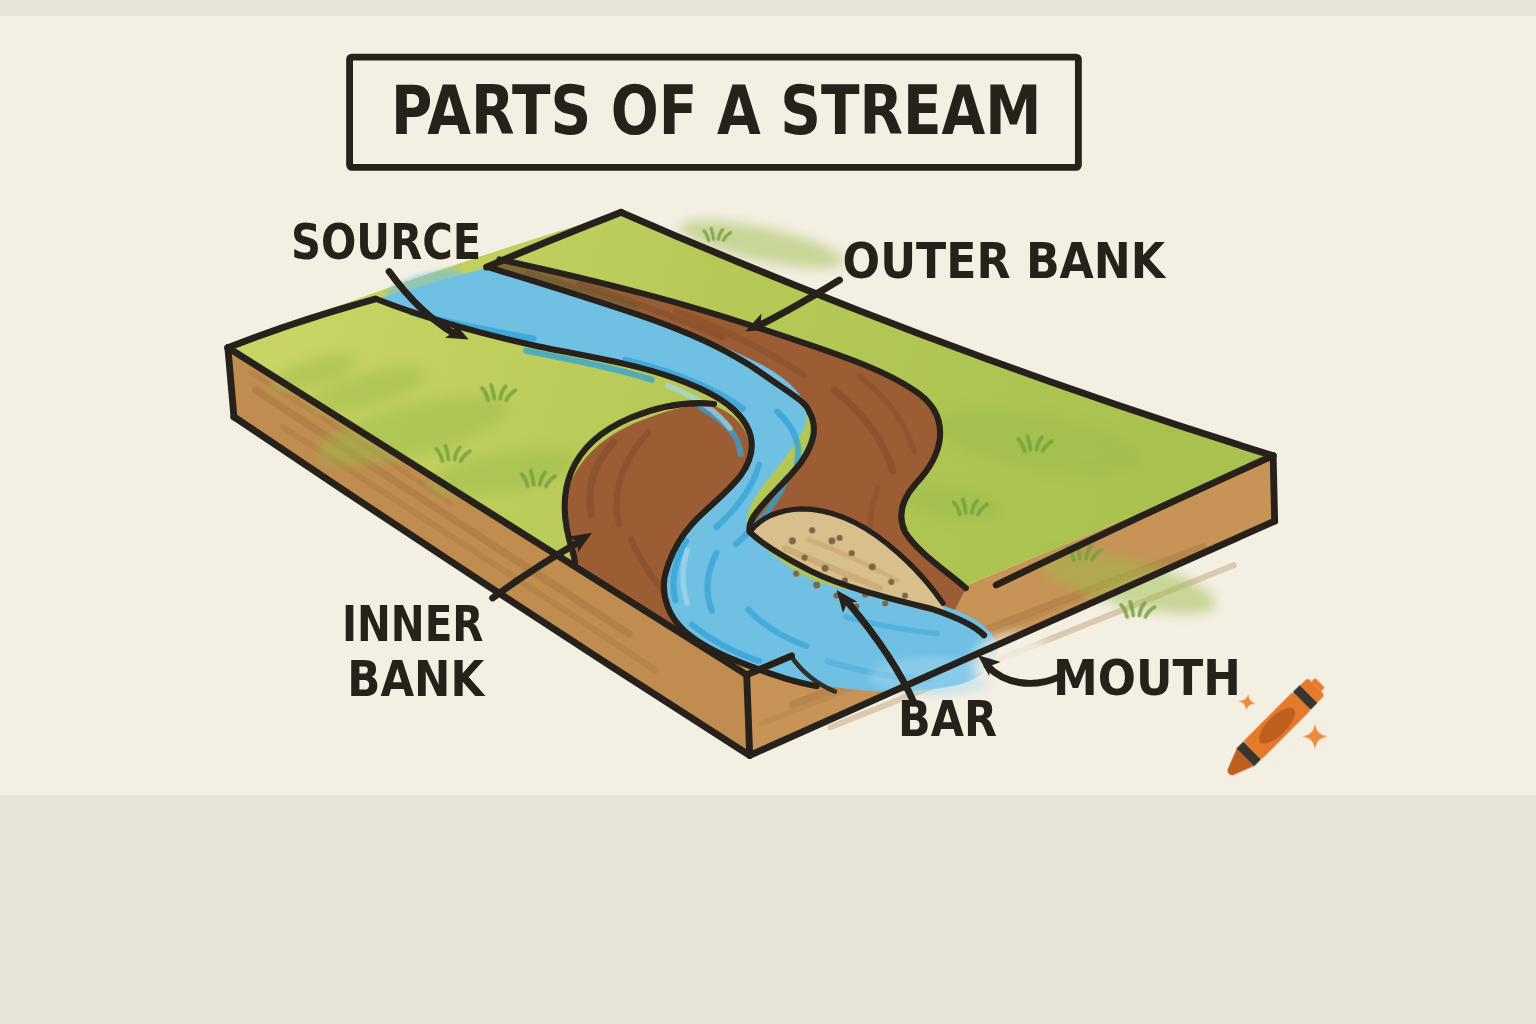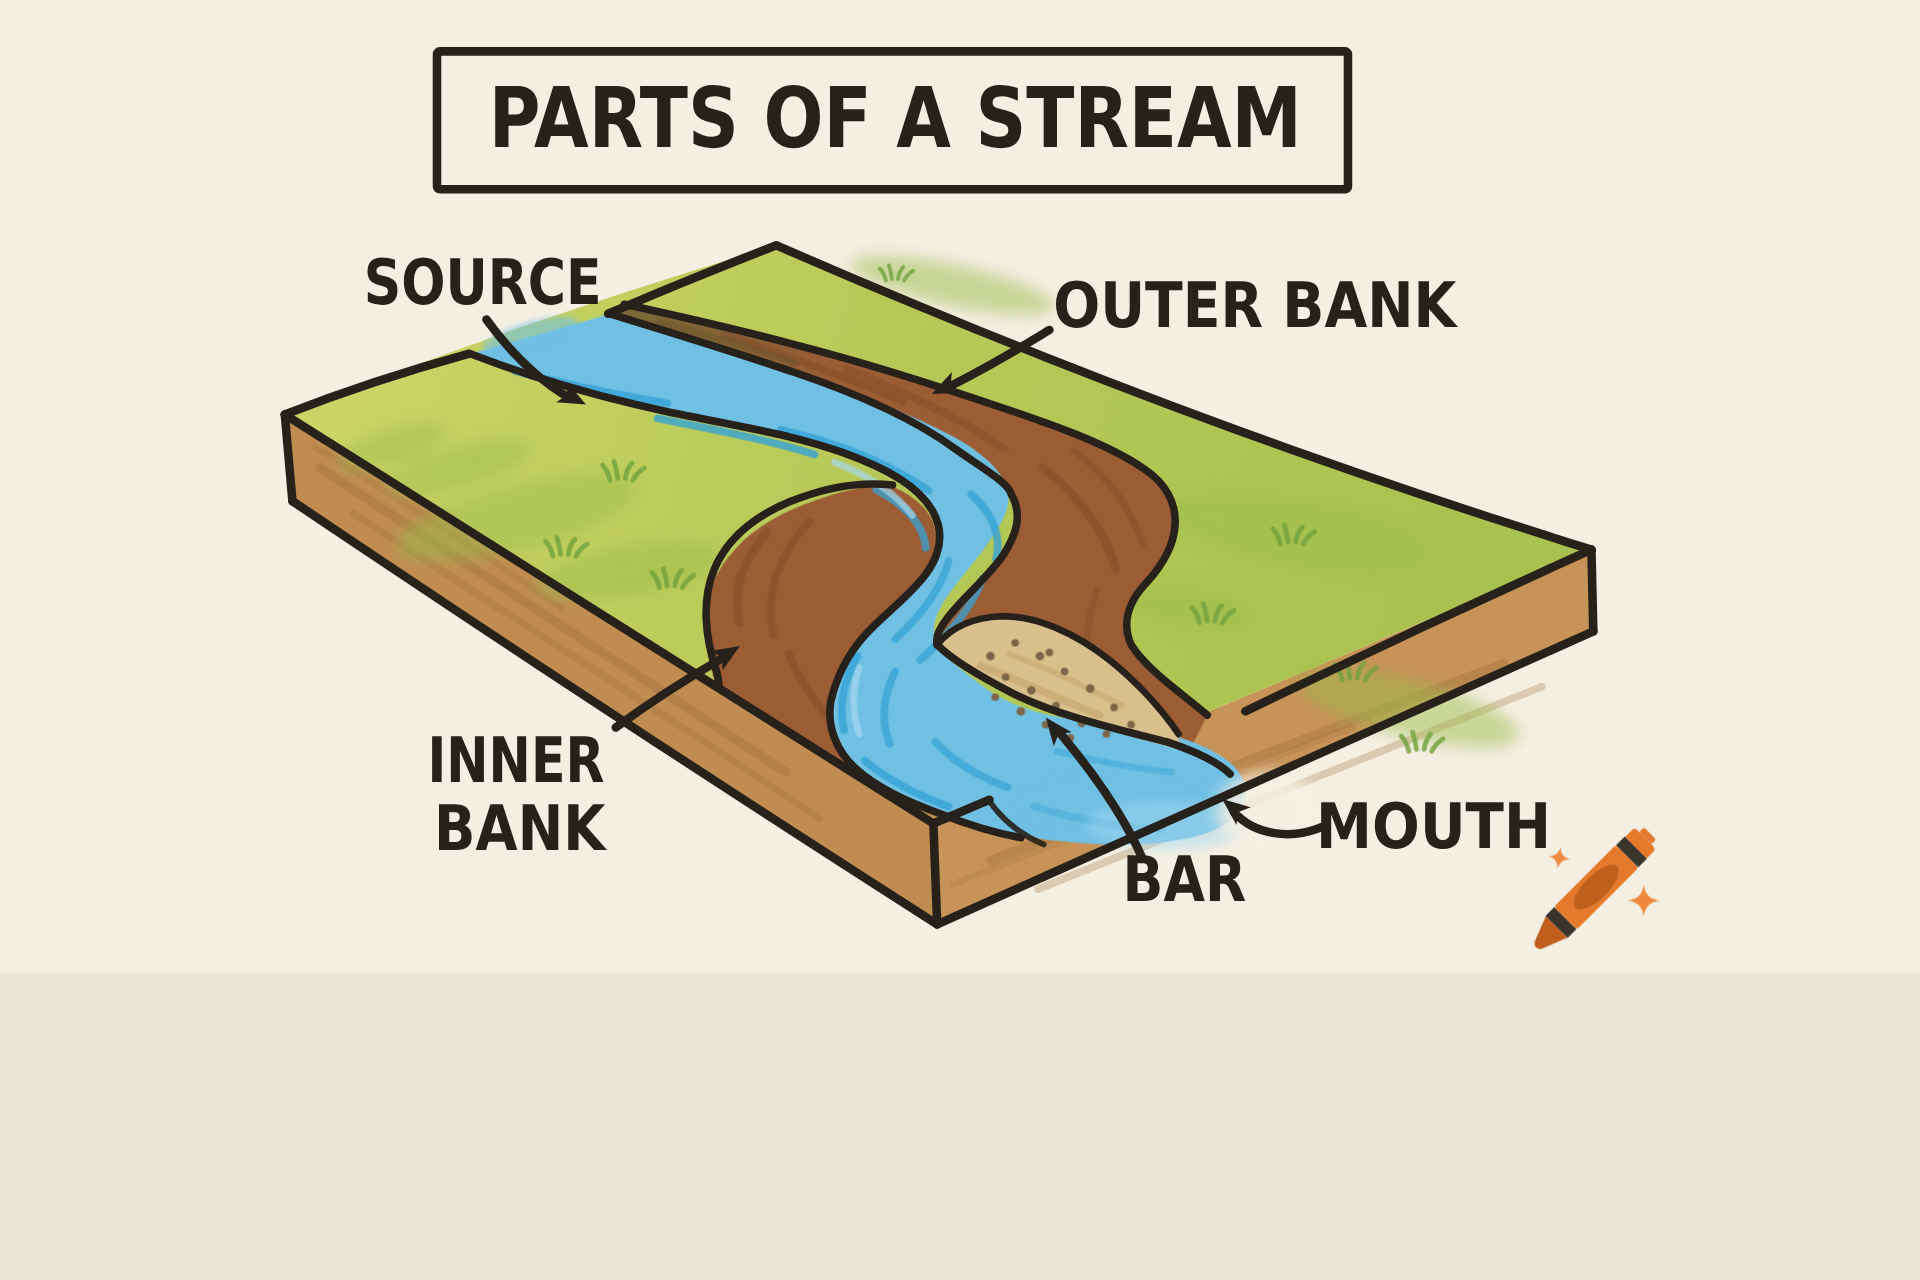--- a/index.html
+++ b/index.html
@@ -1,16 +1,16 @@
 <!DOCTYPE html>
 <html style="--background: #f4efe3; --ink: #26211a; --grass: #b6c957; --grass_light: #c9d464; --grass_dark: #9dbc4d; --grass_tuft: #74a23e; --water: #70c0e4; --water_dark: #35a3d6; --water_light: #a5d8f0; --bank: #9c5c34; --bank_dark: #7d4a28; --bank_olive: #7c6836; --dirt: #c08c50; --dirt_light: #c79357; --dirt_dark: #a3743c; --sand: #d8bf8c; --sand_dot: #7d6647; --crayon_body: #e5792c; --crayon_tip: #c05f1d; --crayon_stripe: #3a342e; --sparkle: #ef8a3d;"><head>
 <meta charset="utf-8">
 <style>
   html,body{margin:0;padding:0;background:#e8e4d8;}
-  .stage{position:relative;width:1536px;height:779px;margin:0 auto;overflow:hidden;
+  .stage{position:relative;width:1536px;height:779px;margin:16px auto;overflow:hidden;
          background:var(--background,#f4efe3);}
   svg{display:block;width:100%;height:100%;}
   .ink{fill:none;stroke:var(--ink,#26211a);stroke-linecap:round;stroke-linejoin:round;}
   .w9{stroke-width:9px}.w8{stroke-width:8px}.w7{stroke-width:7px}.w6{stroke-width:6px}
   .label-text{font-family:"DejaVu Sans","Liberation Sans",sans-serif;font-weight:bold;
       fill:var(--ink,#26211a);text-anchor:middle;}
   .title-text{font-family:"DejaVu Sans","Liberation Sans",sans-serif;font-weight:bold;
       fill:var(--ink,#26211a);text-anchor:middle;font-size:88px;}
   .fill-grass{fill:url(#grassGrad);}
   .fill-dirt{fill:var(--dirt,#c08c50);}

